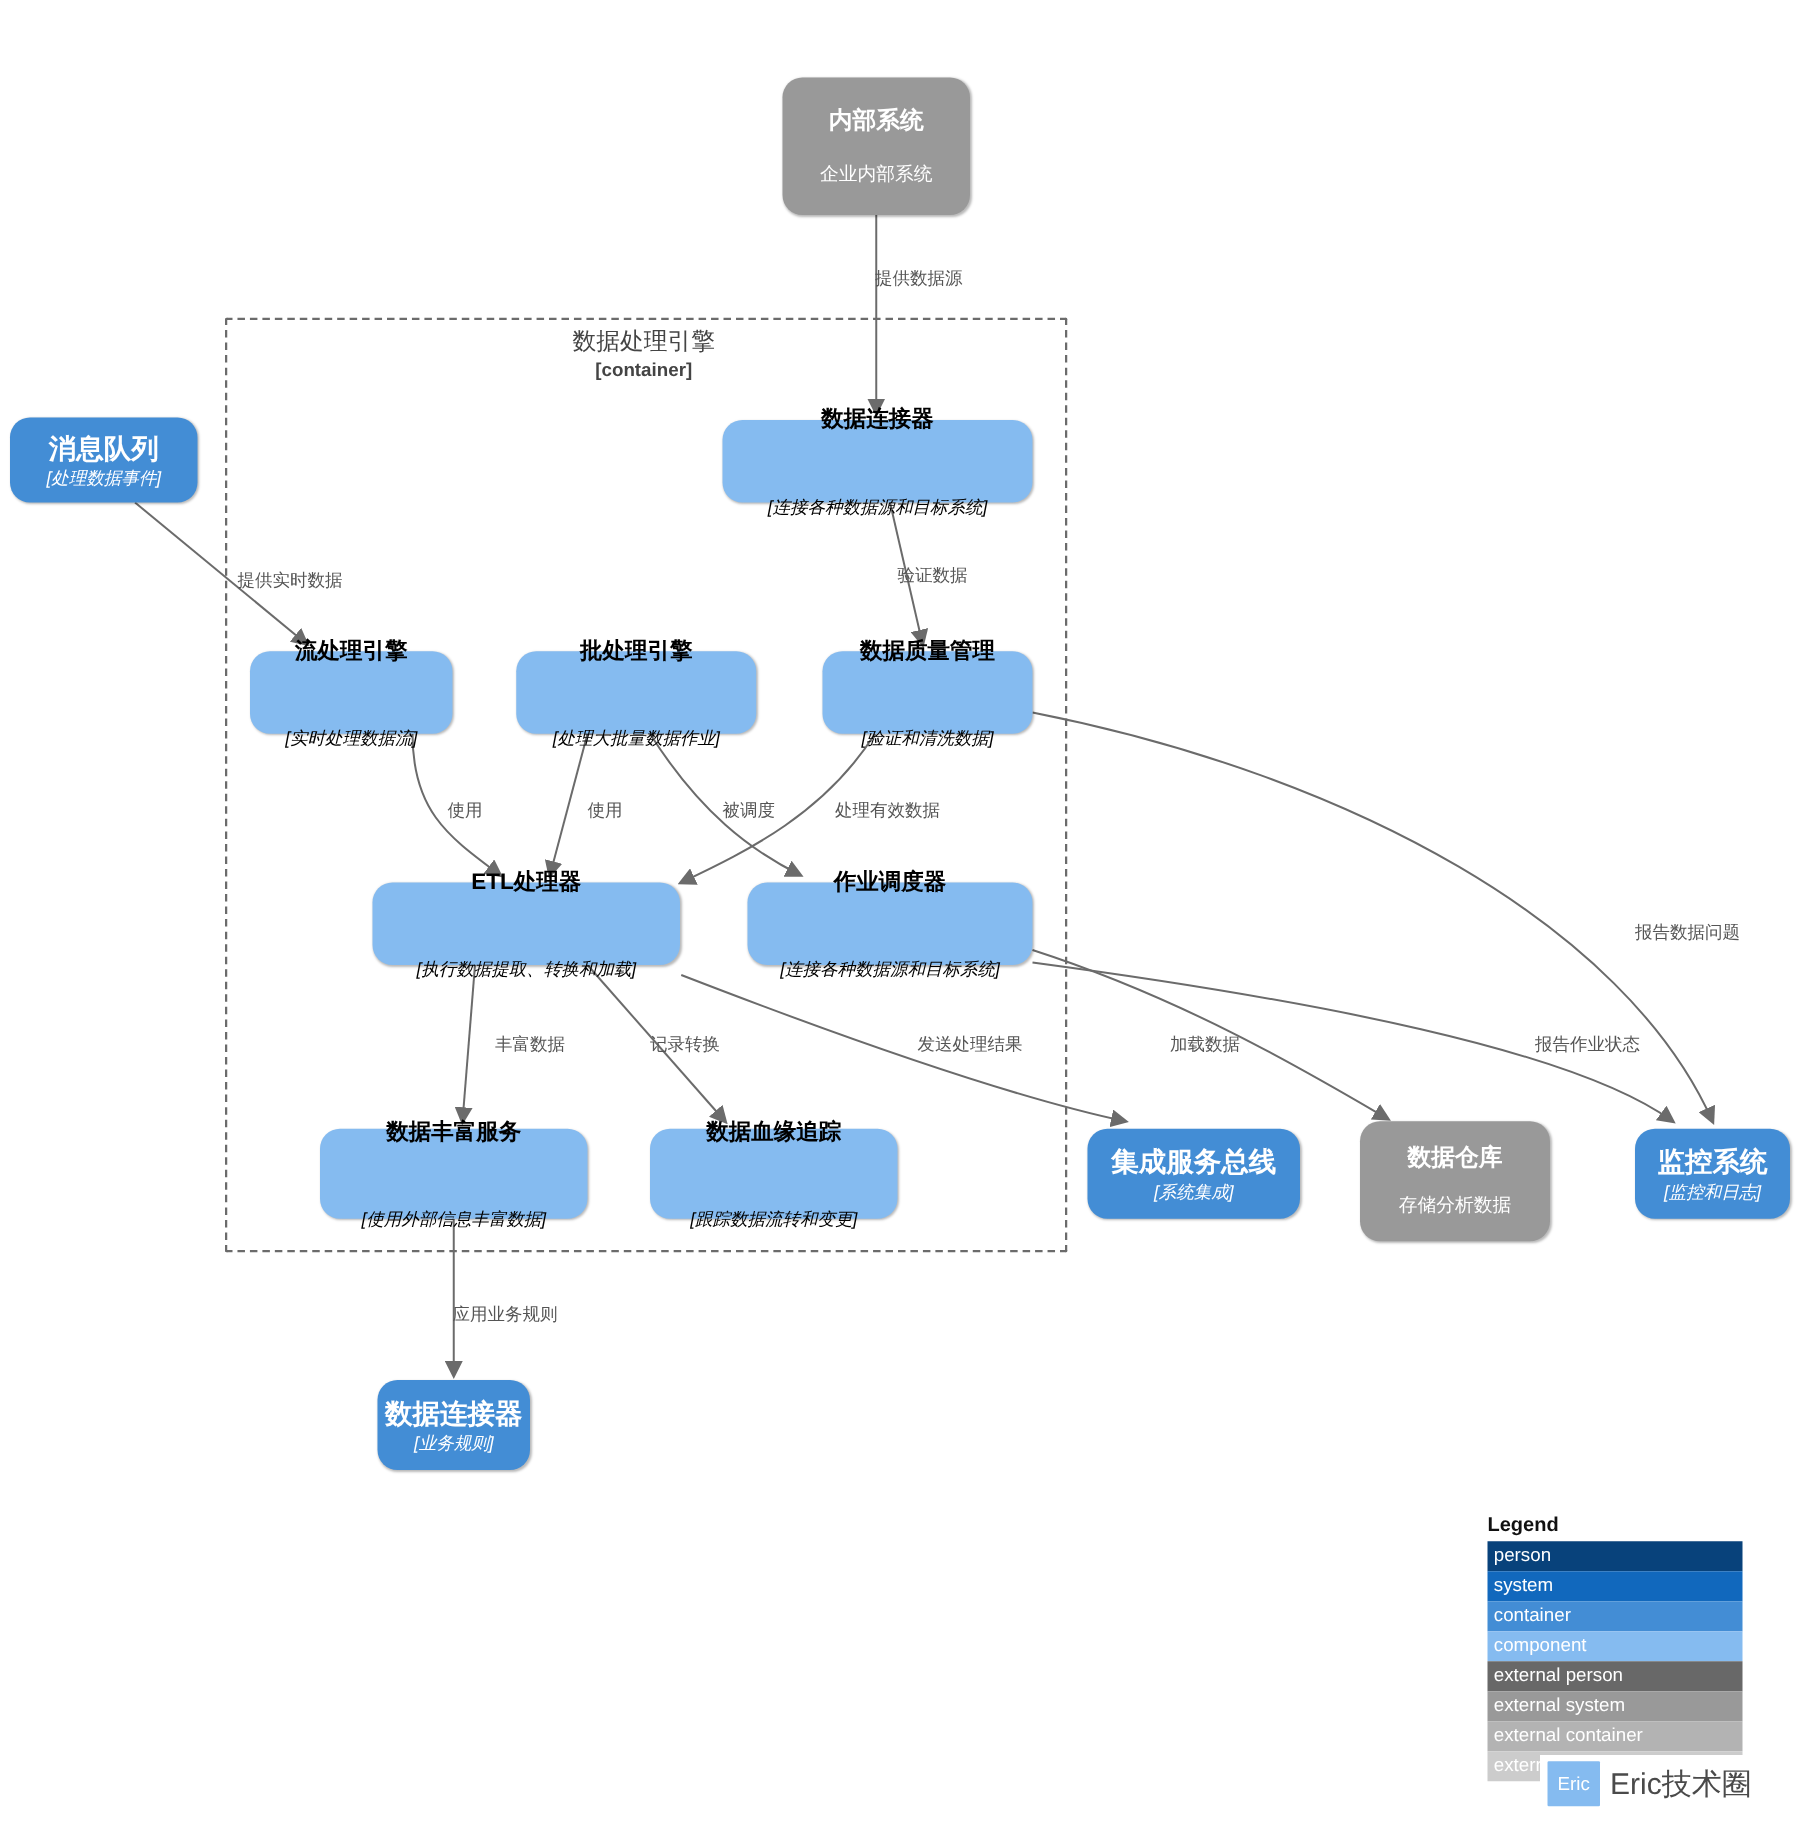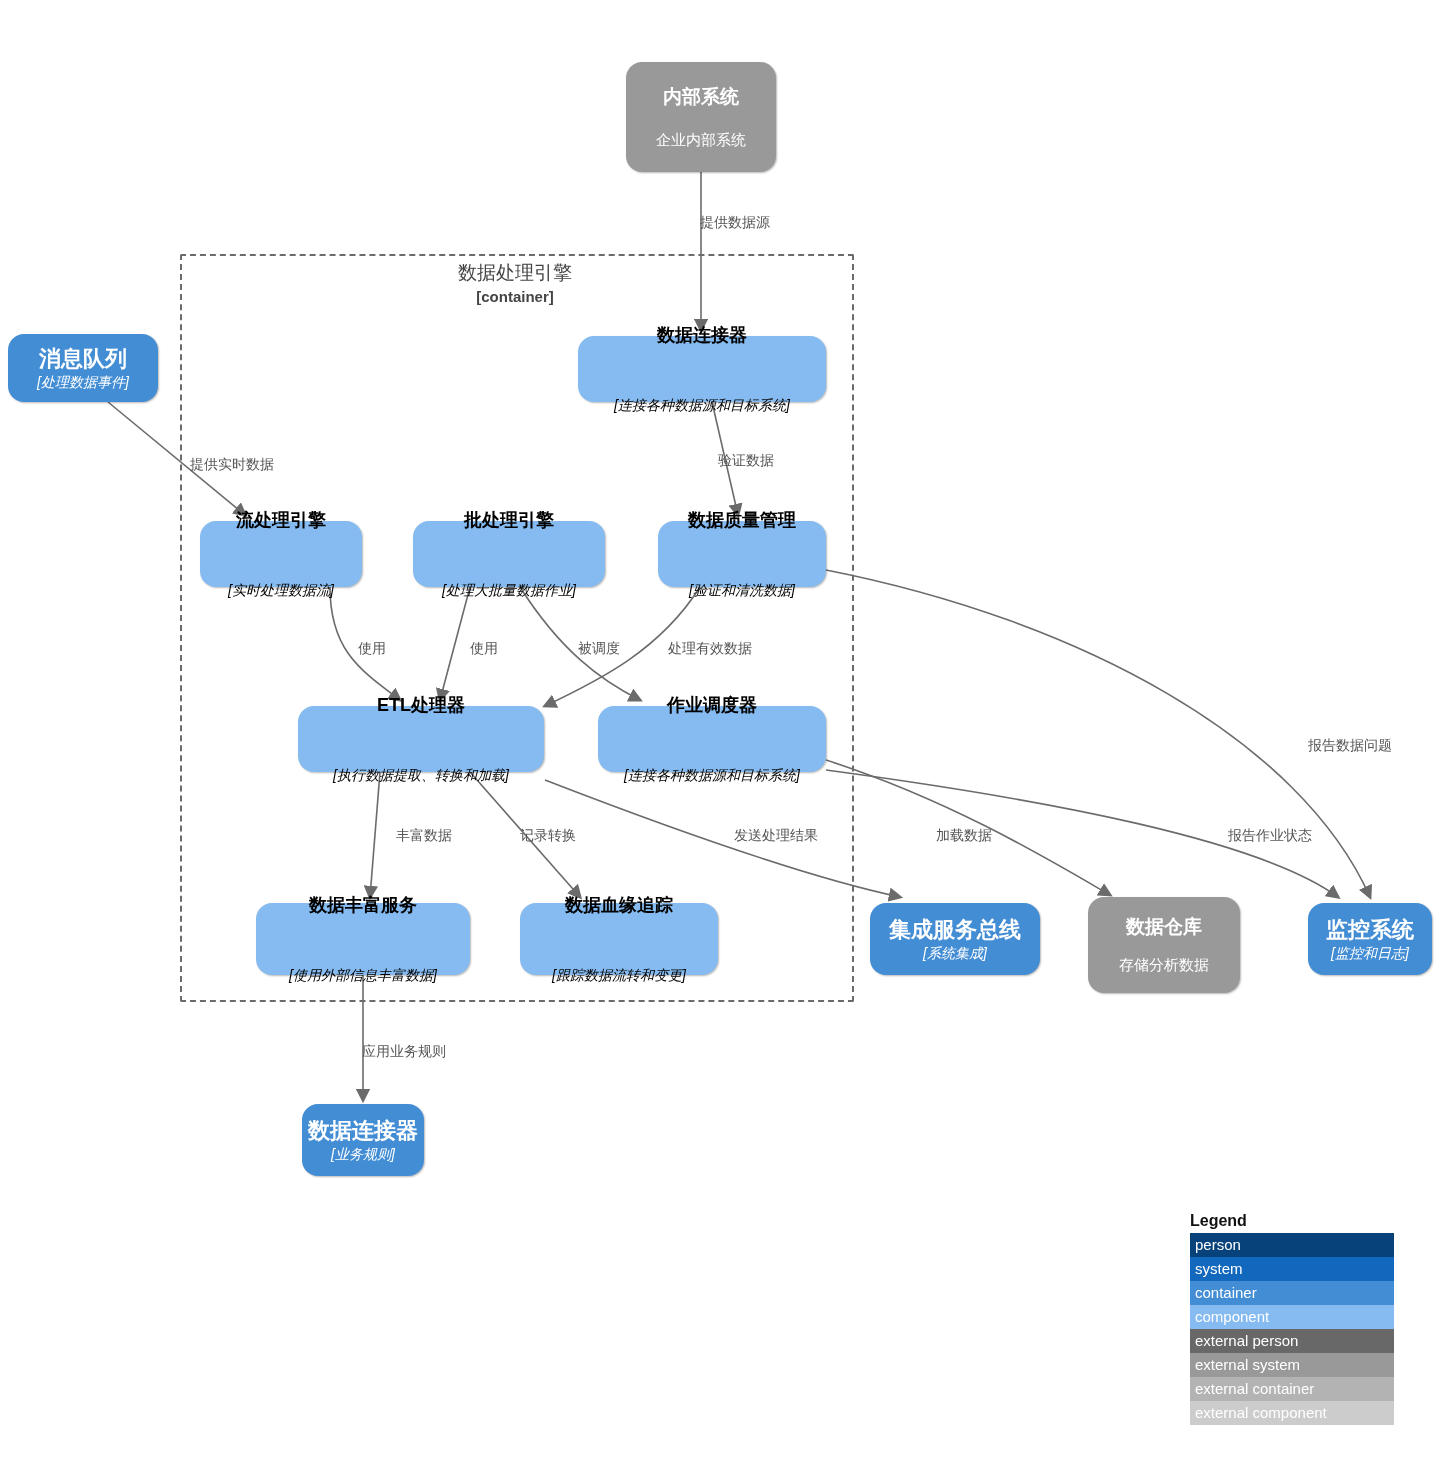--- a/index.html
+++ b/index.html
@@ -166,14 +166,18 @@
         <div class="legend-row" style="background: rgb(17, 104, 189);">system</div>
         <div class="legend-row" style="background: rgb(67, 141, 213);">container</div>
         <div class="legend-row" style="background: rgb(133, 187, 240);">component</div>
         <div class="legend-row" style="background: rgb(104, 104, 104);">external person</div>
         <div class="legend-row" style="background: rgb(153, 153, 153);">external system</div>
         <div class="legend-row" style="background: rgb(179, 179, 179);">external container</div>
         <div class="legend-row" style="background: rgb(204, 204, 204);">external component</div>
       </div>
   </div>
 
+  <div class="watermark">
+    <div class="wm-badge">Eric</div>
+    <div class="wm-text">Eric技术圈</div>
+  </div>
 
 </div>
 
 </body></html>

